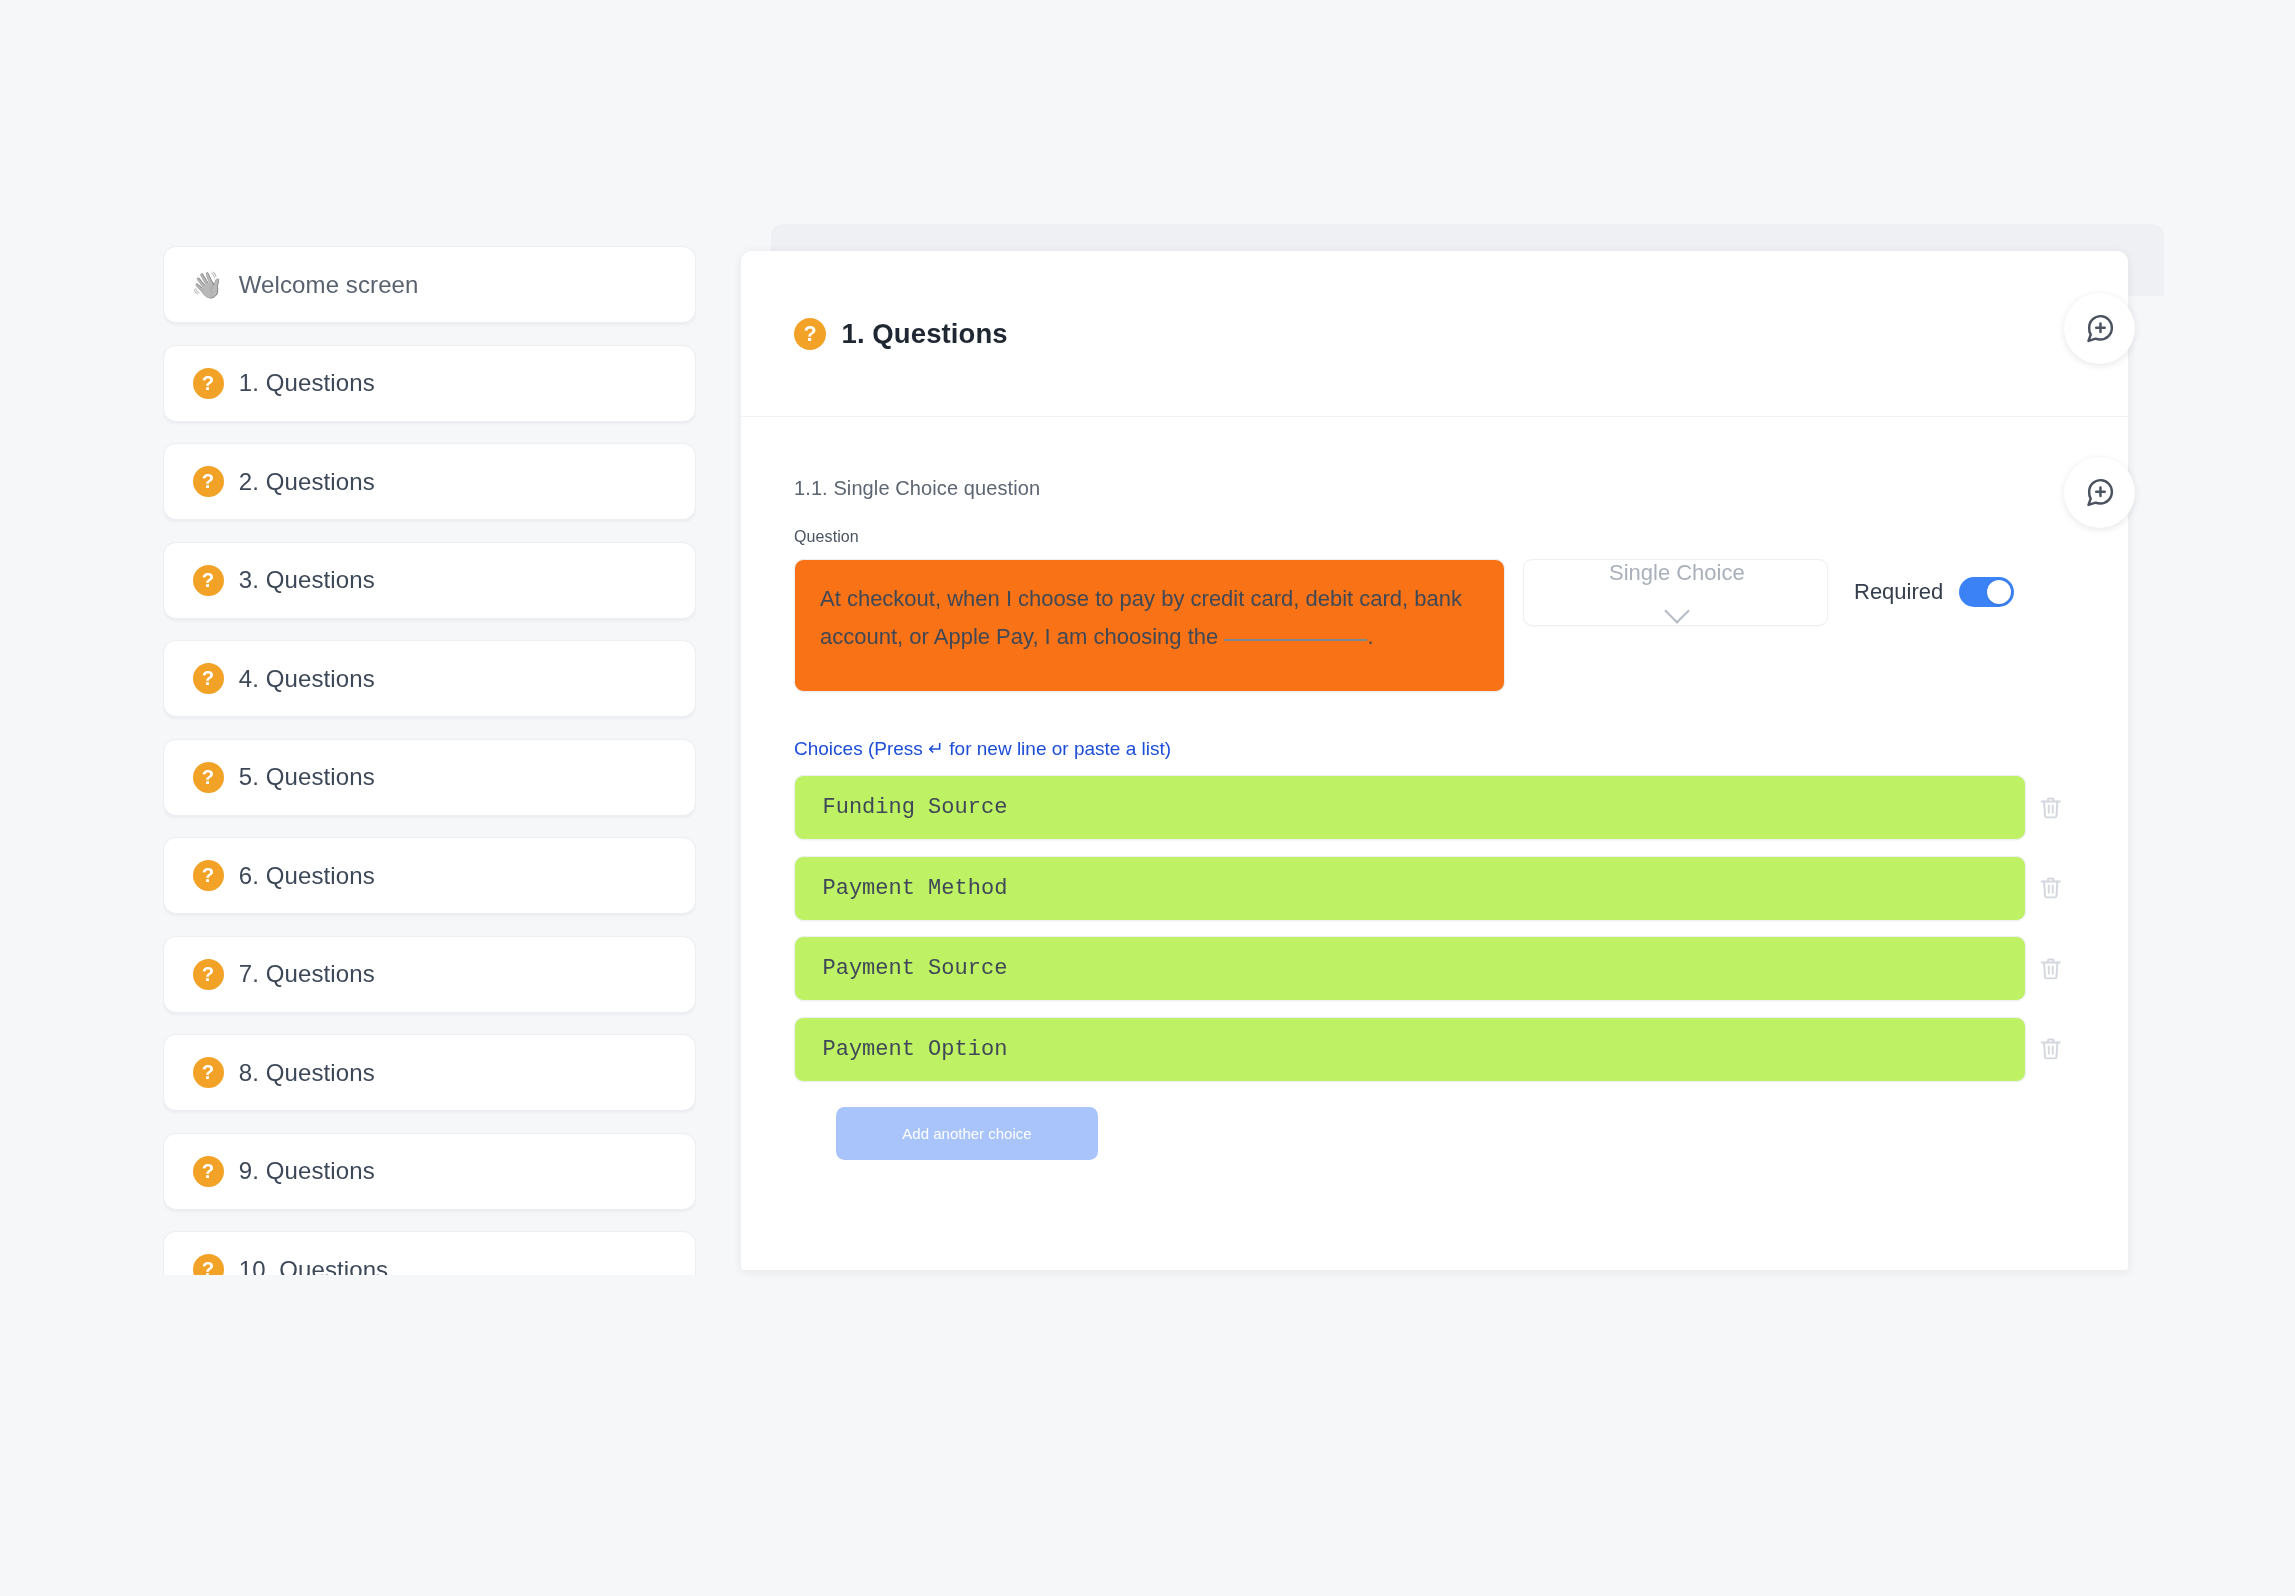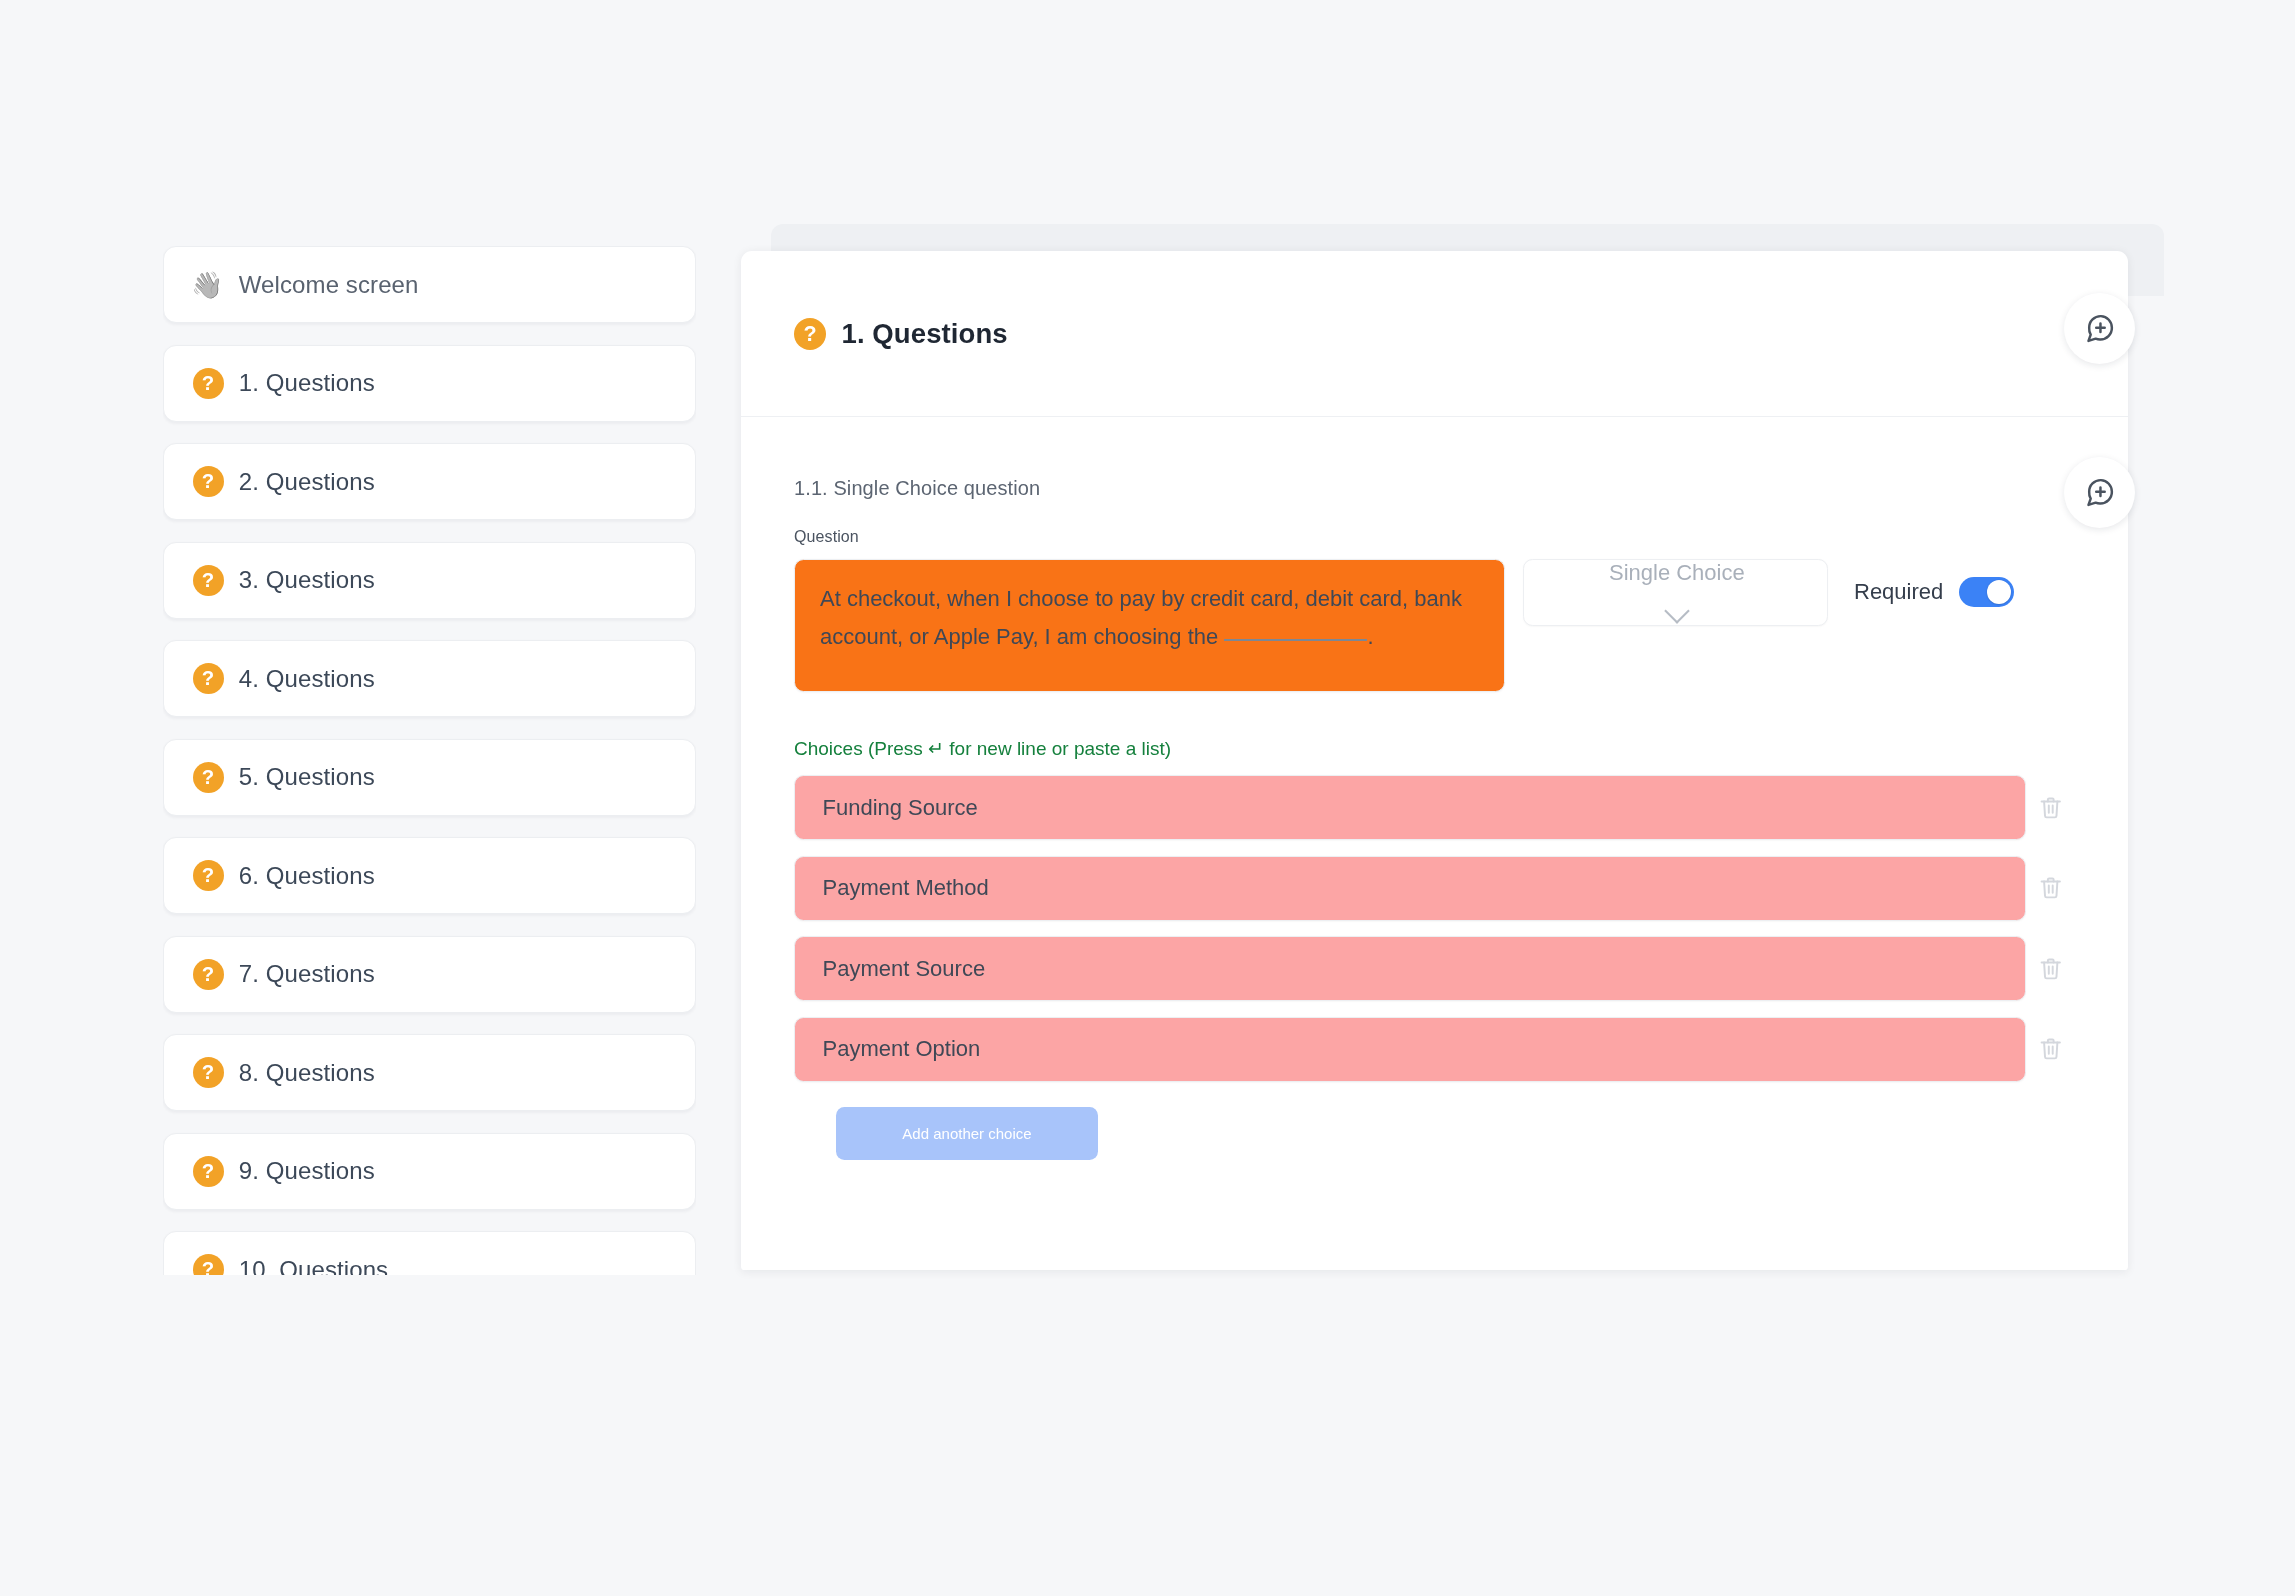--- a/index.html
+++ b/index.html
@@ -228,42 +228,43 @@
     top: 3px; left: 28px;
     width: 24px; height: 24px;
     border-radius: 50%;
     background: #fff;
     box-shadow: 0 0.6px 1.8px rgba(0,0,0,.22);
   }
 
   #choices-label {
     margin-top: 45px;
     font-size: 19px;
-    color: #15803d;
+    color: #1d4ed8;
   }
 
   .choice-row {
     margin-top: 15.5px;
     display: flex;
     align-items: center;
   }
 
   .choice-input {
     width: 1439px;
     height: 65px;
     border: 1.2px solid #edeff2;
     border-radius: 9.6px;
-    background: #fca5a5;
+    background: #bef264;
     display: flex;
     align-items: center;
     padding-left: 27.5px;
     font-size: 22px;
     color: #3f4856;
     box-shadow: 0 0.6px 1.8px rgba(20,28,46,.03);
     cursor: text;
+    font-family: Liberation Mono, monospace;
   }
 
   .trash-btn {
     width: 57px;
     display: flex;
     align-items: center;
     justify-content: center;
     cursor: pointer;
   }
 

